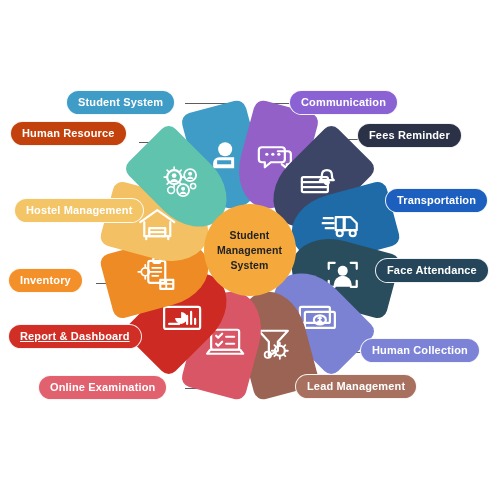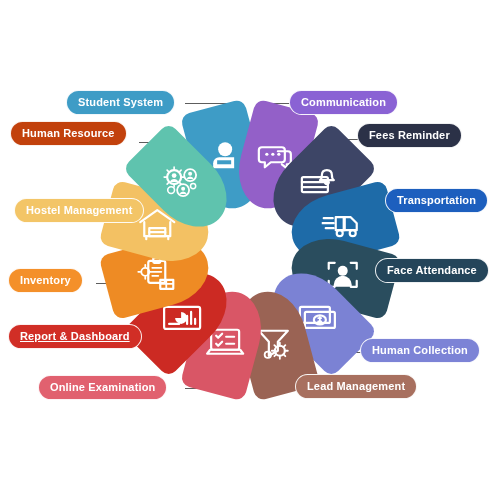--- a/index.html
+++ b/index.html
@@ -220,20 +220,25 @@
             <circle cx="22" cy="29" r="6" style="fill:none;stroke:#fff;stroke-width:2.2;stroke-linecap:round;stroke-linejoin:round;stroke-width:1.8"></circle>
             <circle cx="22" cy="27.7" r="2" fill="#fff"></circle>
             <path d="M18.4 33a3.8 3.8 0 0 1 7.2 0z" fill="#fff"></path>
             <circle cx="10" cy="29" r="3.4" style="fill:none;stroke:#fff;stroke-width:2.2;stroke-linecap:round;stroke-linejoin:round;stroke-width:1.6"></circle>
             <circle cx="32" cy="25" r="2.6" style="fill:none;stroke:#fff;stroke-width:2.2;stroke-linecap:round;stroke-linejoin:round;stroke-width:1.5"></circle>
           </svg>
         </div>
       </div>
     </div>
 
+  <div id="hub">
+    <div class="hl">Student</div>
+    <div class="hl">Management</div>
+    <div class="hl">System</div>
+  </div>
 
   <div id="pills">
       <div class="pill ring" style="background: rgb(62, 156, 198); left: 66px; top: 90px;">
         <span>Student System</span>
       </div>
       <div class="pill ring" style="background: rgb(138, 98, 212); left: 289px; top: 90px; align-items: center;">
         <span>Communication</span>
       </div>
       <div class="pill ring" style="background: rgb(43, 49, 71); left: 357px; top: 123px; align-items: flex-end;">
         <span>Fees Reminder</span>

